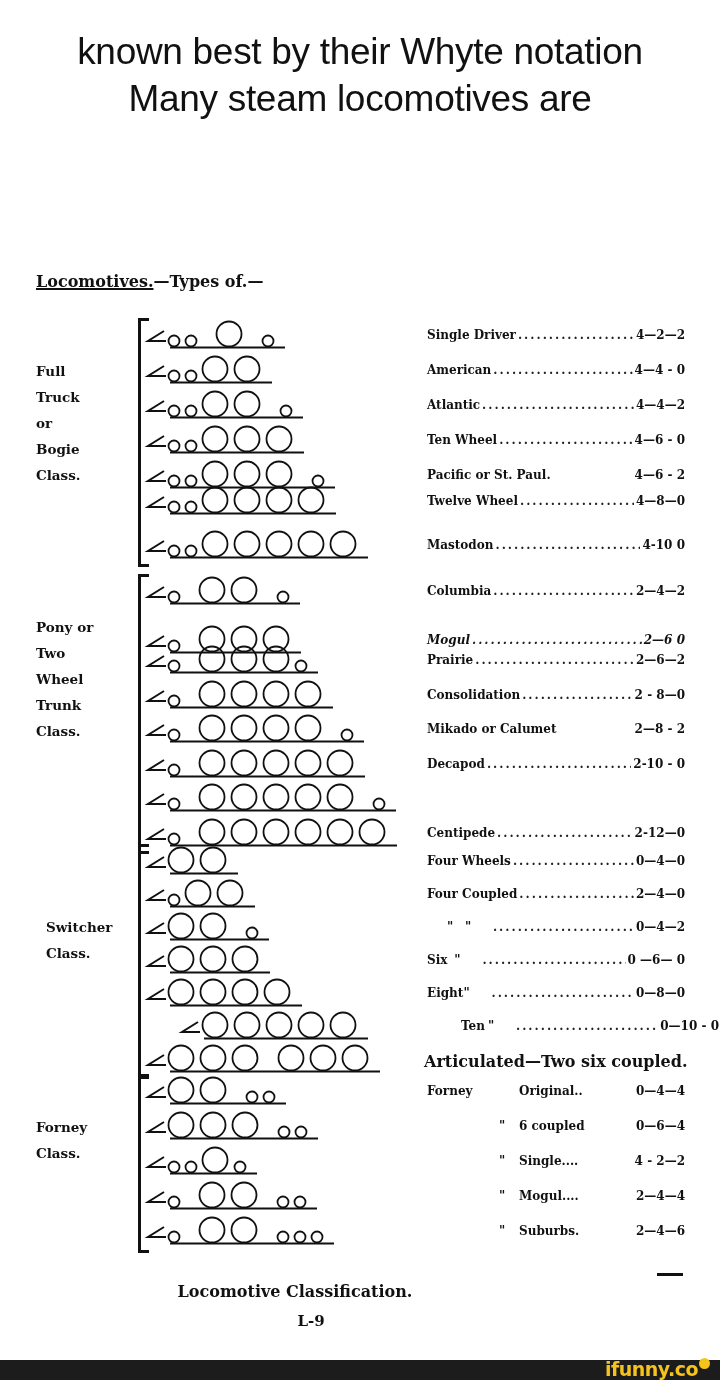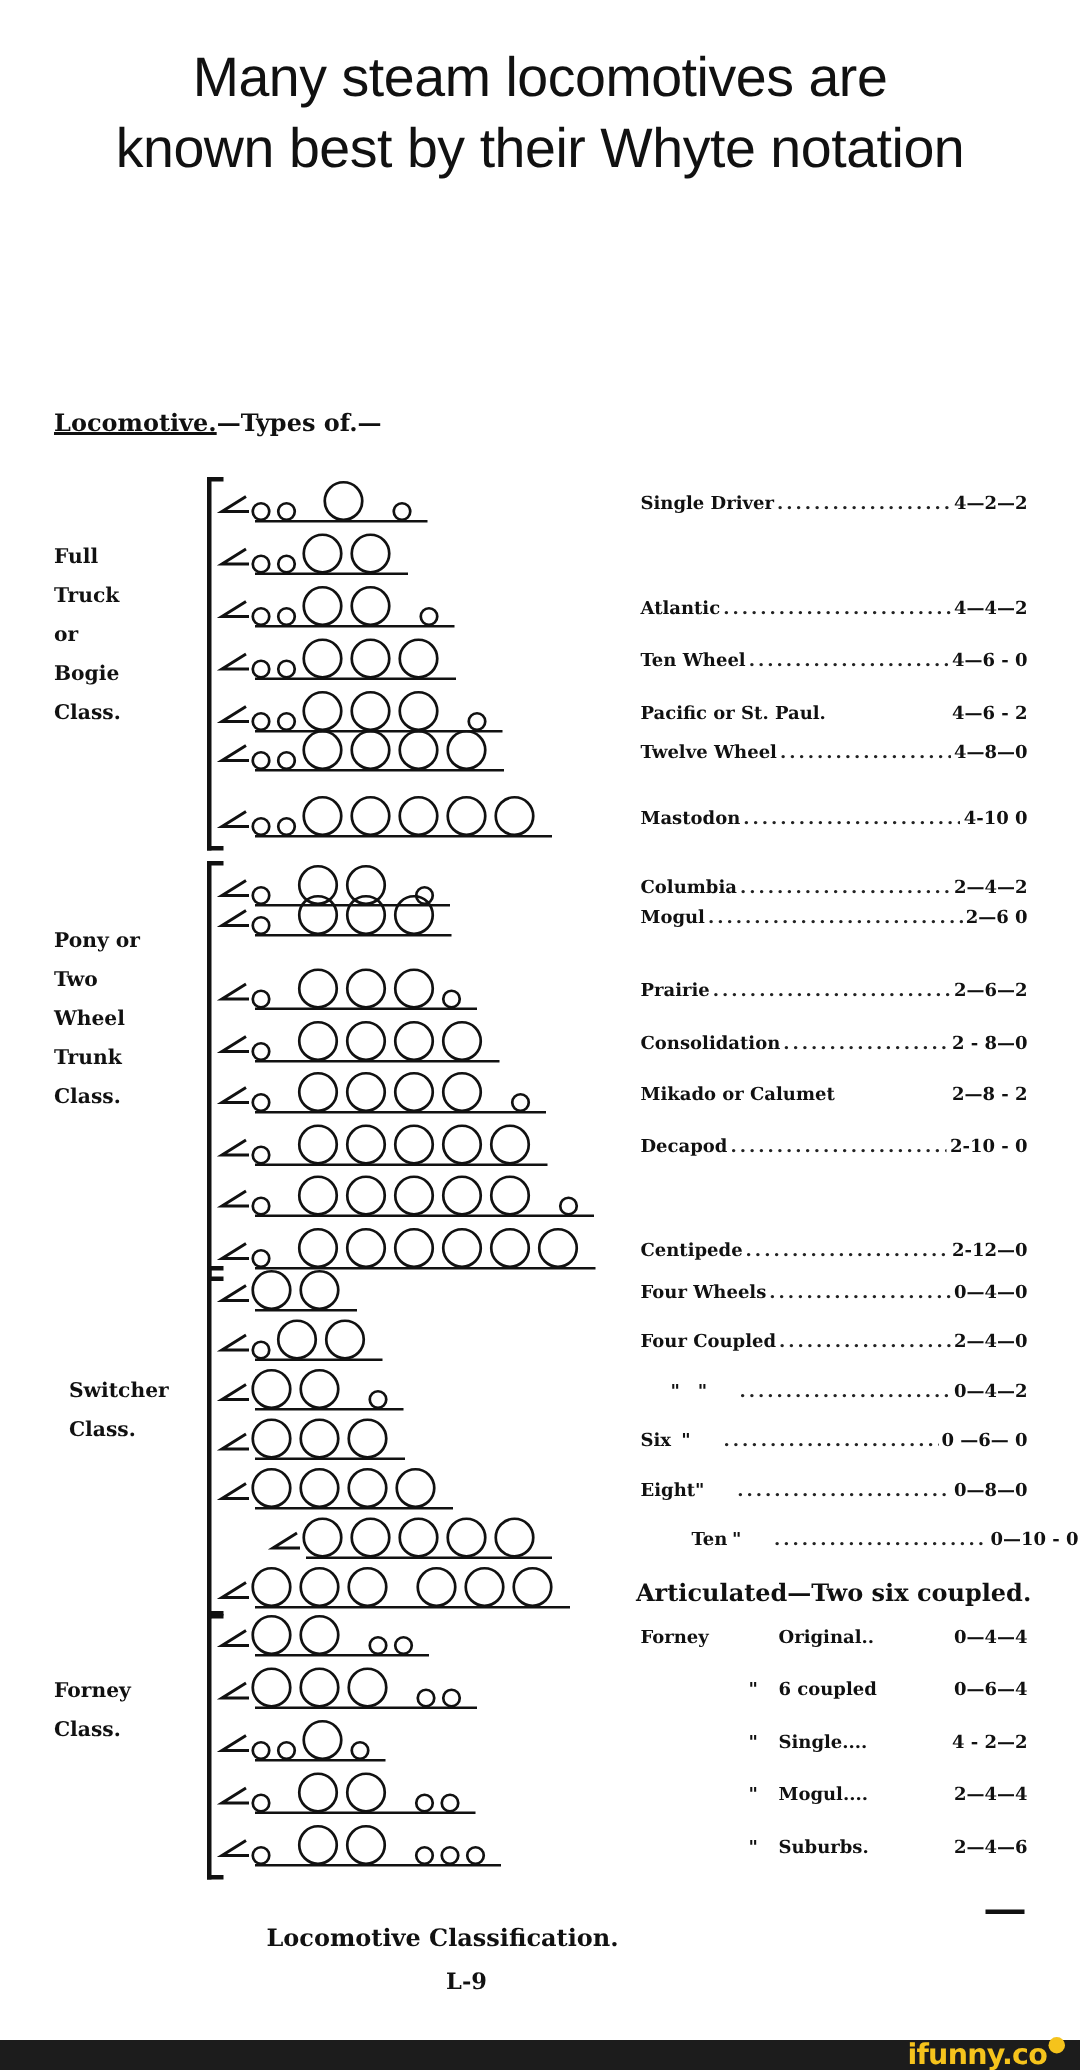--- a/index.html
+++ b/index.html
@@ -25,26 +25,26 @@
   .pageno { position: absolute; top: 1312px; left: 0; width: 720px; text-align: center; font-family: "DejaVu Serif", serif; font-weight: bold; font-size: 15px; color: #111; padding-right: 98px; box-sizing: border-box; }
   .footer { position: absolute; left: 0; top: 1360px; width: 720px; height: 20px; background: #1c1c1c; }
   .brand { position: absolute; right: 10px; top: -2px; font-family: "DejaVu Sans", sans-serif; font-weight: bold; font-size: 19px; color: #f5c31c; letter-spacing: -0.5px; }
   .smile { display: inline-block; width: 11px; height: 11px; border-radius: 50%; background: #f5c31c; vertical-align: 7px; margin-left: 1px; }
   .dash-mark { position: absolute; top: 1273px; left: 657px; width: 26px; height: 3px; background: #111; }
 </style>
 </head>
 <body>
 
 <div class="meme-title">
+  <div>known best by their Whyte notation</div>
   <div>Many steam locomotives are</div>
-  <div>known best by their Whyte notation</div>
 </div>
 
 <div class="doc-heading">
-  <span class="ul">Locomotive.</span><span>—Types of.—</span>
+  <span class="ul">Locomotives.</span><span>—Types of.—</span>
 </div>
 
 <div id="groups">
     <div class="group" style="top: 318px;">
       <div class="bracket" style="top: 0px; height: 243px;"></div>
       <div class="class-label" style="top: 40px;">Full
 Truck
 or
 Bogie
 Class.</div>
@@ -69,20 +69,25 @@
         <div class="diagram">
           <svg width="290" height="34">
             <path d="M18 13 L2 23 L20 23" fill="none" stroke="#111" stroke-width="2"></path>
             <circle cx="28" cy="23" r="5.5" fill="none" stroke="#111" stroke-width="1.8"></circle>
             <circle cx="45" cy="23" r="5.5" fill="none" stroke="#111" stroke-width="1.8"></circle>
             <circle cx="69" cy="16" r="12.5" fill="none" stroke="#111" stroke-width="1.8"></circle>
             <circle cx="101" cy="16" r="12.5" fill="none" stroke="#111" stroke-width="1.8"></circle>
             <line x1="24" x2="126" y1="29.5" y2="29.5" stroke="#111" stroke-width="1.8"></line>
           </svg>
         </div>
+        <div class="row-text">
+          <span class="name">American</span>
+          <span class="dots"></span>
+          <span class="notation">4—4 - 0</span>
+        </div>
       </div>
       <div class="row" style="top: 70px;">
         <div class="diagram">
           <svg width="290" height="34">
             <path d="M18 13 L2 23 L20 23" fill="none" stroke="#111" stroke-width="2"></path>
             <circle cx="28" cy="23" r="5.5" fill="none" stroke="#111" stroke-width="1.8"></circle>
             <circle cx="45" cy="23" r="5.5" fill="none" stroke="#111" stroke-width="1.8"></circle>
             <circle cx="69" cy="16" r="12.5" fill="none" stroke="#111" stroke-width="1.8"></circle>
             <circle cx="101" cy="16" r="12.5" fill="none" stroke="#111" stroke-width="1.8"></circle>
             <circle cx="140" cy="23" r="5.5" fill="none" stroke="#111" stroke-width="1.8"></circle>
@@ -189,21 +194,21 @@
             <circle cx="137" cy="23" r="5.5" fill="none" stroke="#111" stroke-width="1.8"></circle>
             <line x1="24" x2="154" y1="29.5" y2="29.5" stroke="#111" stroke-width="1.8"></line>
           </svg>
         </div>
         <div class="row-text">
           <span class="name">Columbia</span>
           <span class="dots"></span>
           <span class="notation">2—4—2</span>
         </div>
       </div>
-      <div class="row" style="top: 20px;">
+      <div class="row" style="top: 49px; font-style: italic;">
         <div class="diagram">
           <svg width="290" height="34">
             <path d="M18 13 L2 23 L20 23" fill="none" stroke="#111" stroke-width="2"></path>
             <circle cx="28" cy="23" r="5.5" fill="none" stroke="#111" stroke-width="1.8"></circle>
             <circle cx="66" cy="16" r="12.5" fill="none" stroke="#111" stroke-width="1.8"></circle>
             <circle cx="98" cy="16" r="12.5" fill="none" stroke="#111" stroke-width="1.8"></circle>
             <circle cx="130" cy="16" r="12.5" fill="none" stroke="#111" stroke-width="1.8"></circle>
             <line x1="24" x2="155" y1="29.5" y2="29.5" stroke="#111" stroke-width="1.8"></line>
           </svg>
         </div>

